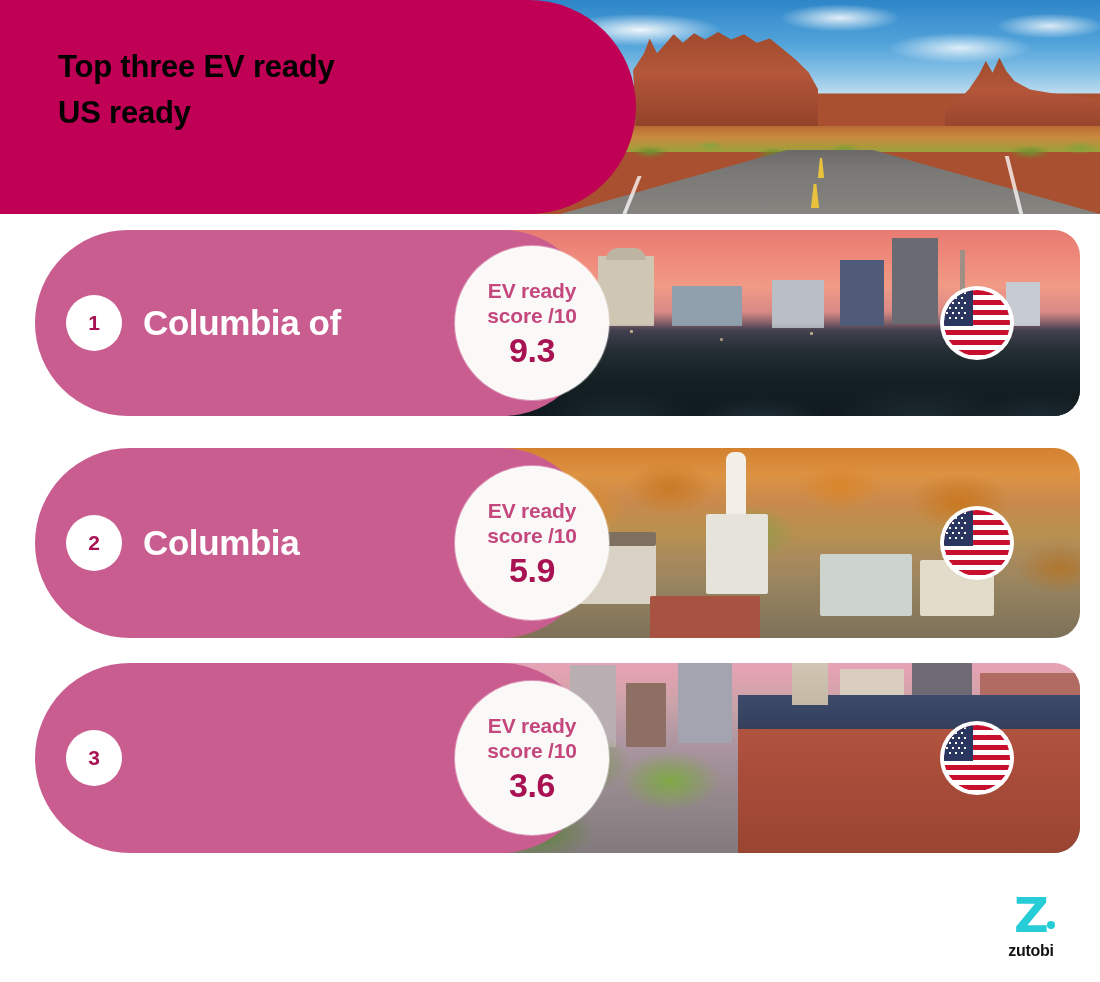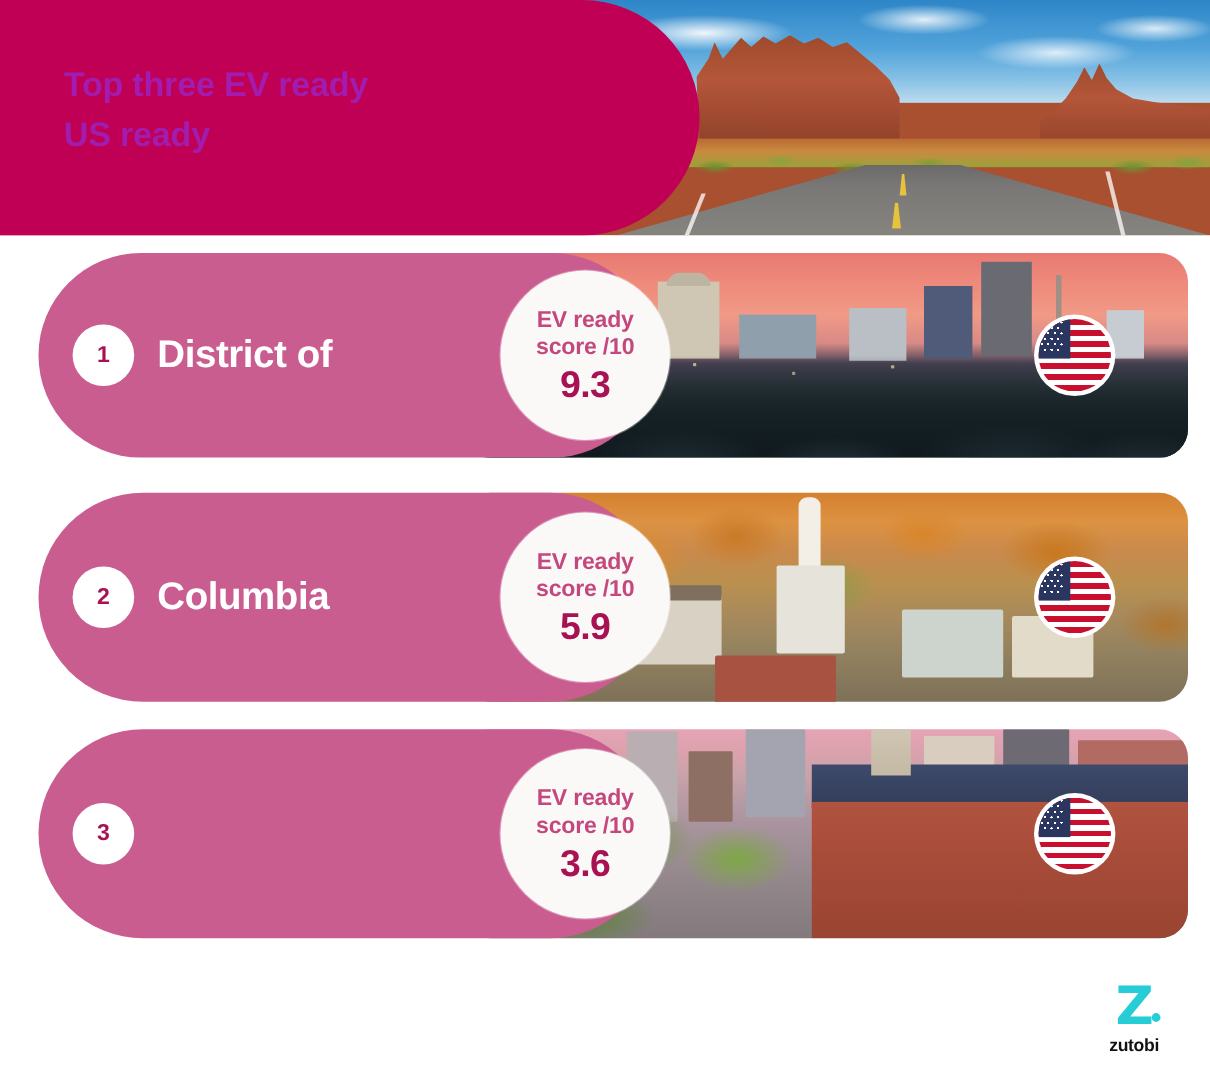--- a/index.html
+++ b/index.html
@@ -83,22 +83,22 @@
   }
   .road-edge {
     position:absolute; background:rgba(255,255,255,.75);
   }
   .header-panel {
     position:absolute; left:0; top:0; width:636px; height:214px;
     background:#bf0055;
     border-radius:0 214px 214px 0;
   }
   .header-title {
-    position:absolute; left:58px; top:54px; width:420px;
-    color:#a21caf; font-size:31px; font-weight:bold; line-height:1.48;
+    position:absolute; left:58px; top:44px; width:420px;
+    color:#000000; font-size:31px; font-weight:bold; line-height:1.48;
     letter-spacing:-0.2px;
   }
 
   
   .row { position:absolute; left:0; width:1100px; }
   .row-1 { top:230px; height:186px; }
   .row-2 { top:448px; height:190px; }
   .row-3 { top:663px; height:190px; }
 
   .row-photo {
@@ -325,21 +325,21 @@
     <div class="lit" style="left:140px; top:110px; width:3px; height:3px;"></div>
     <div class="lit" style="left:210px; top:100px; width:3px; height:3px;"></div>
     <div class="lit" style="left:300px; top:108px; width:3px; height:3px;"></div>
     <div class="lit" style="left:390px; top:102px; width:3px; height:3px;"></div>
     <div class="trees"></div>
   </div>
 
   <div class="row-pill">
     <div class="rank-badge">1</div>
     <div class="state-name">
-      <div>District of</div>
+      <div>Columbia of</div>
     </div>
   </div>
 
   <div class="score-bubble">
     <div class="score-label">
       <div>EV ready</div>
       <div>score /10</div>
     </div>
     <div class="score-value">9.3</div>
   </div>

